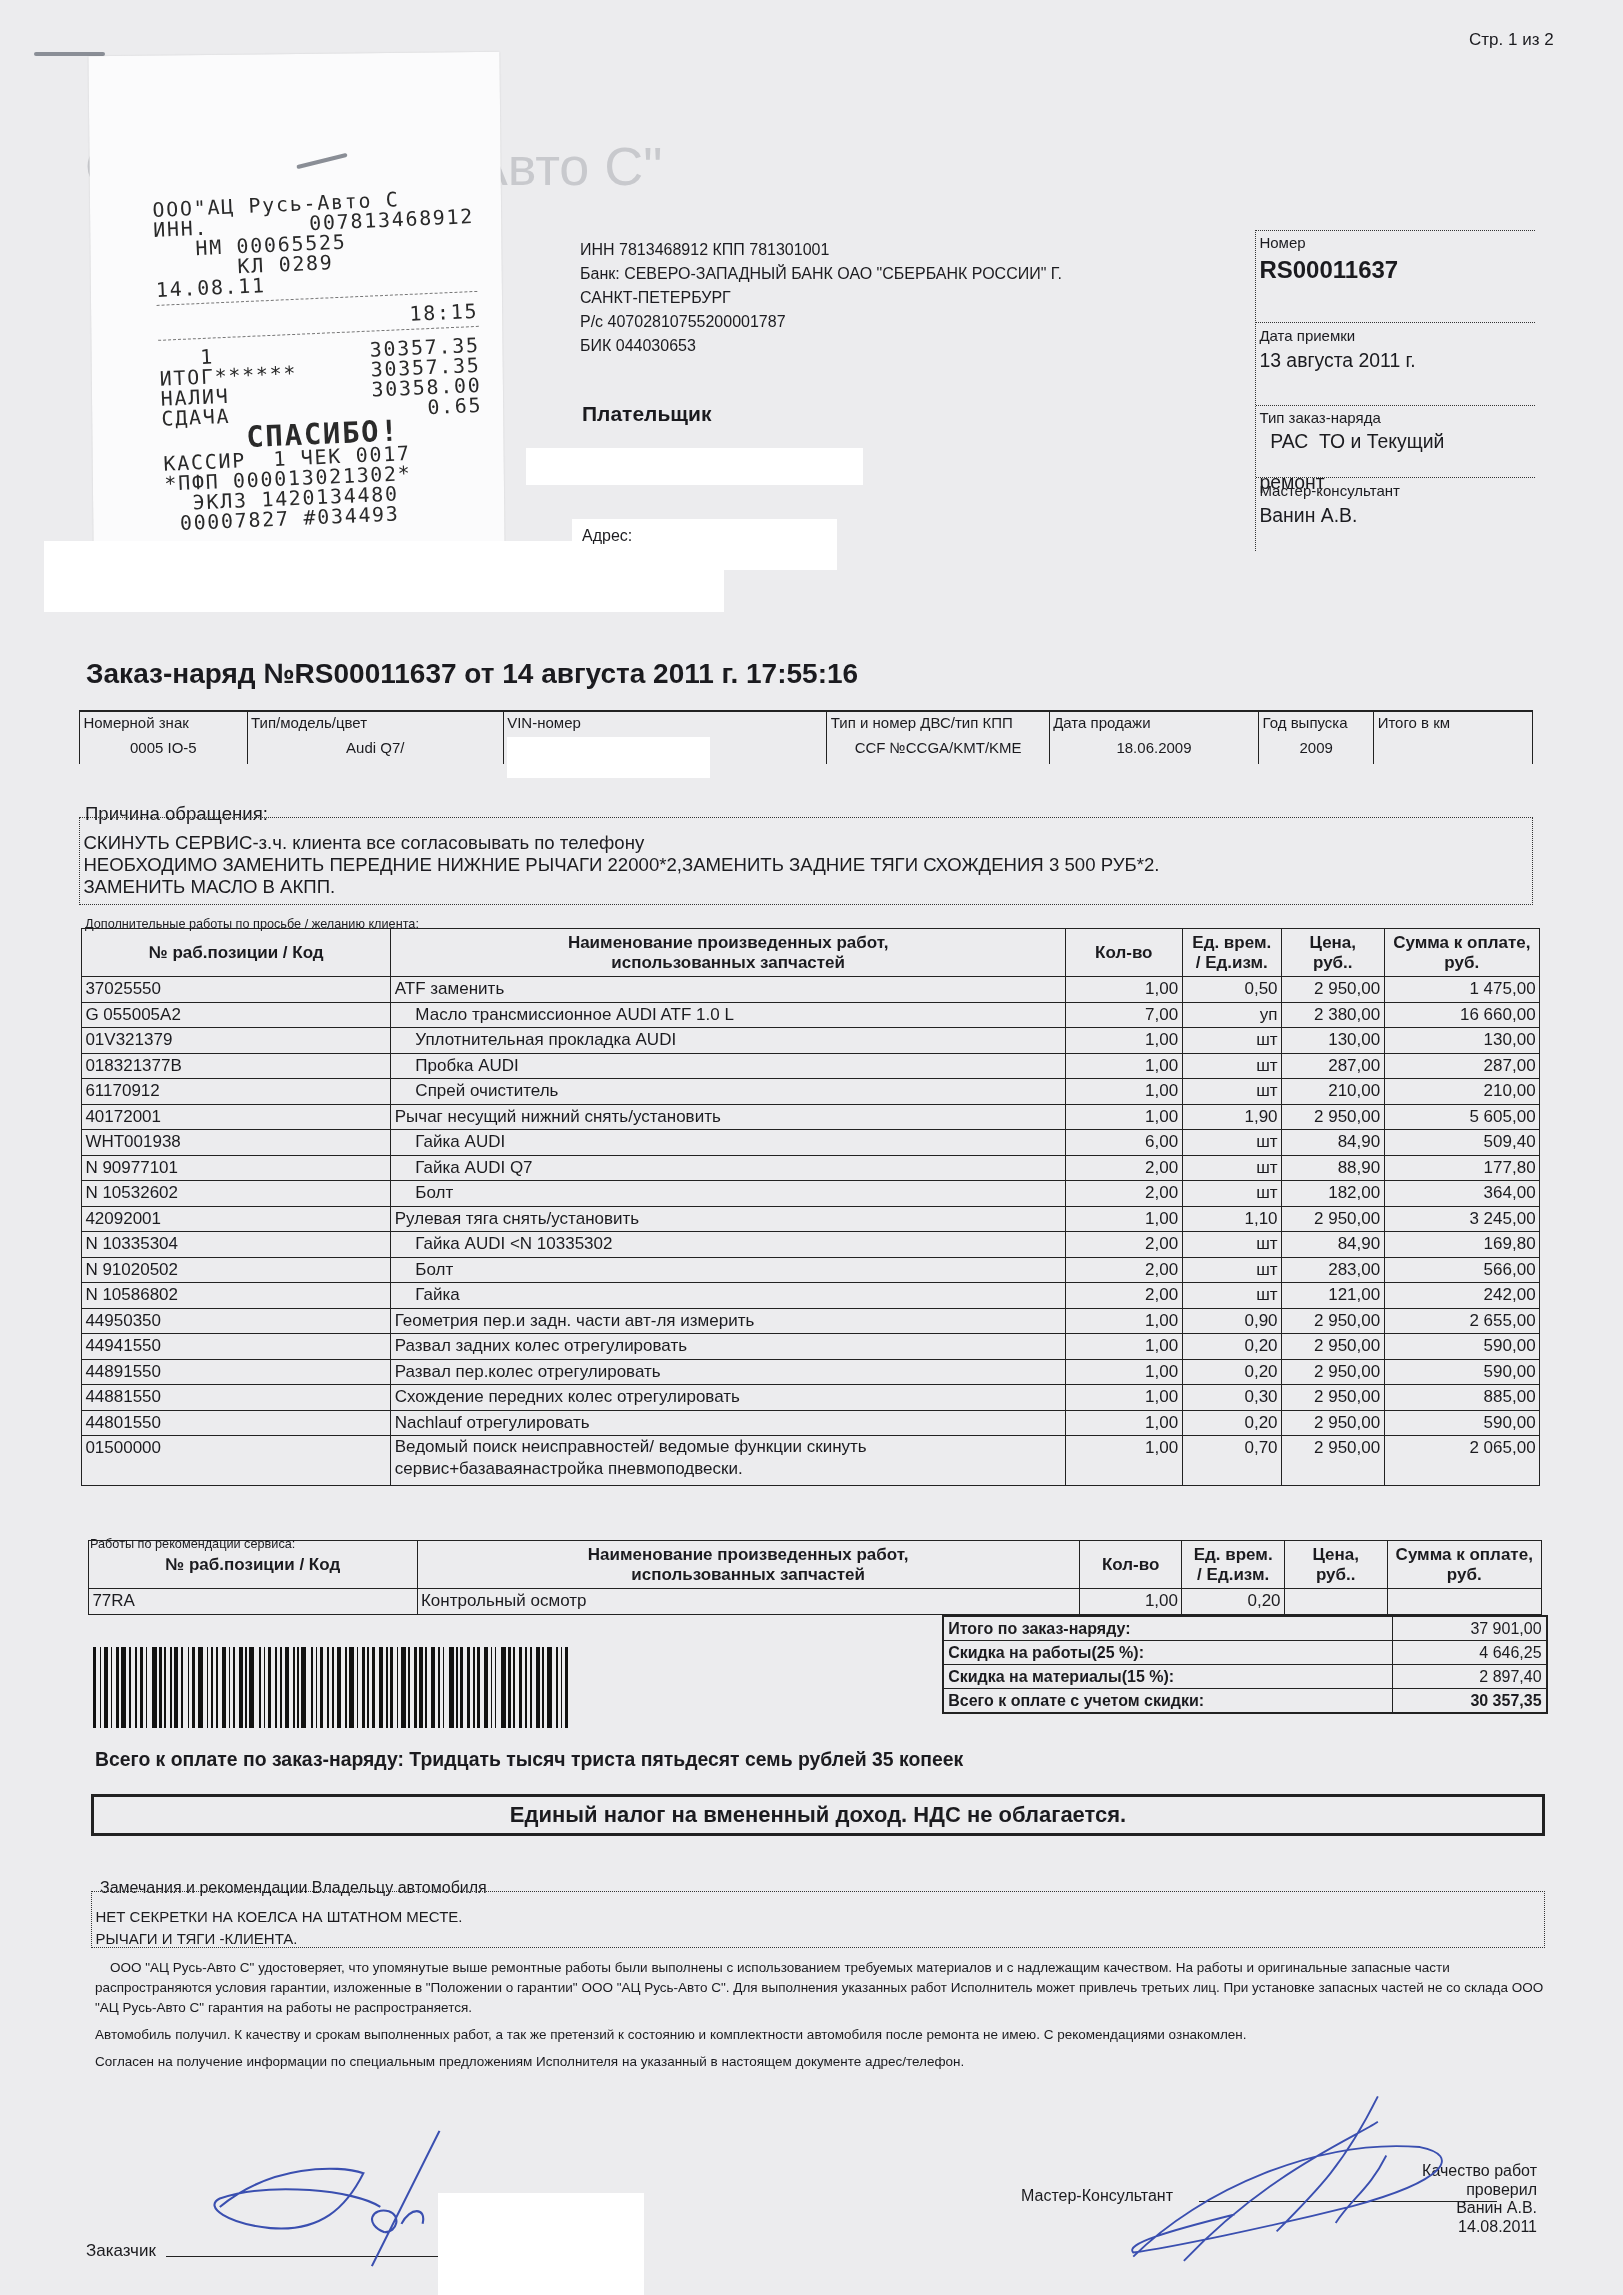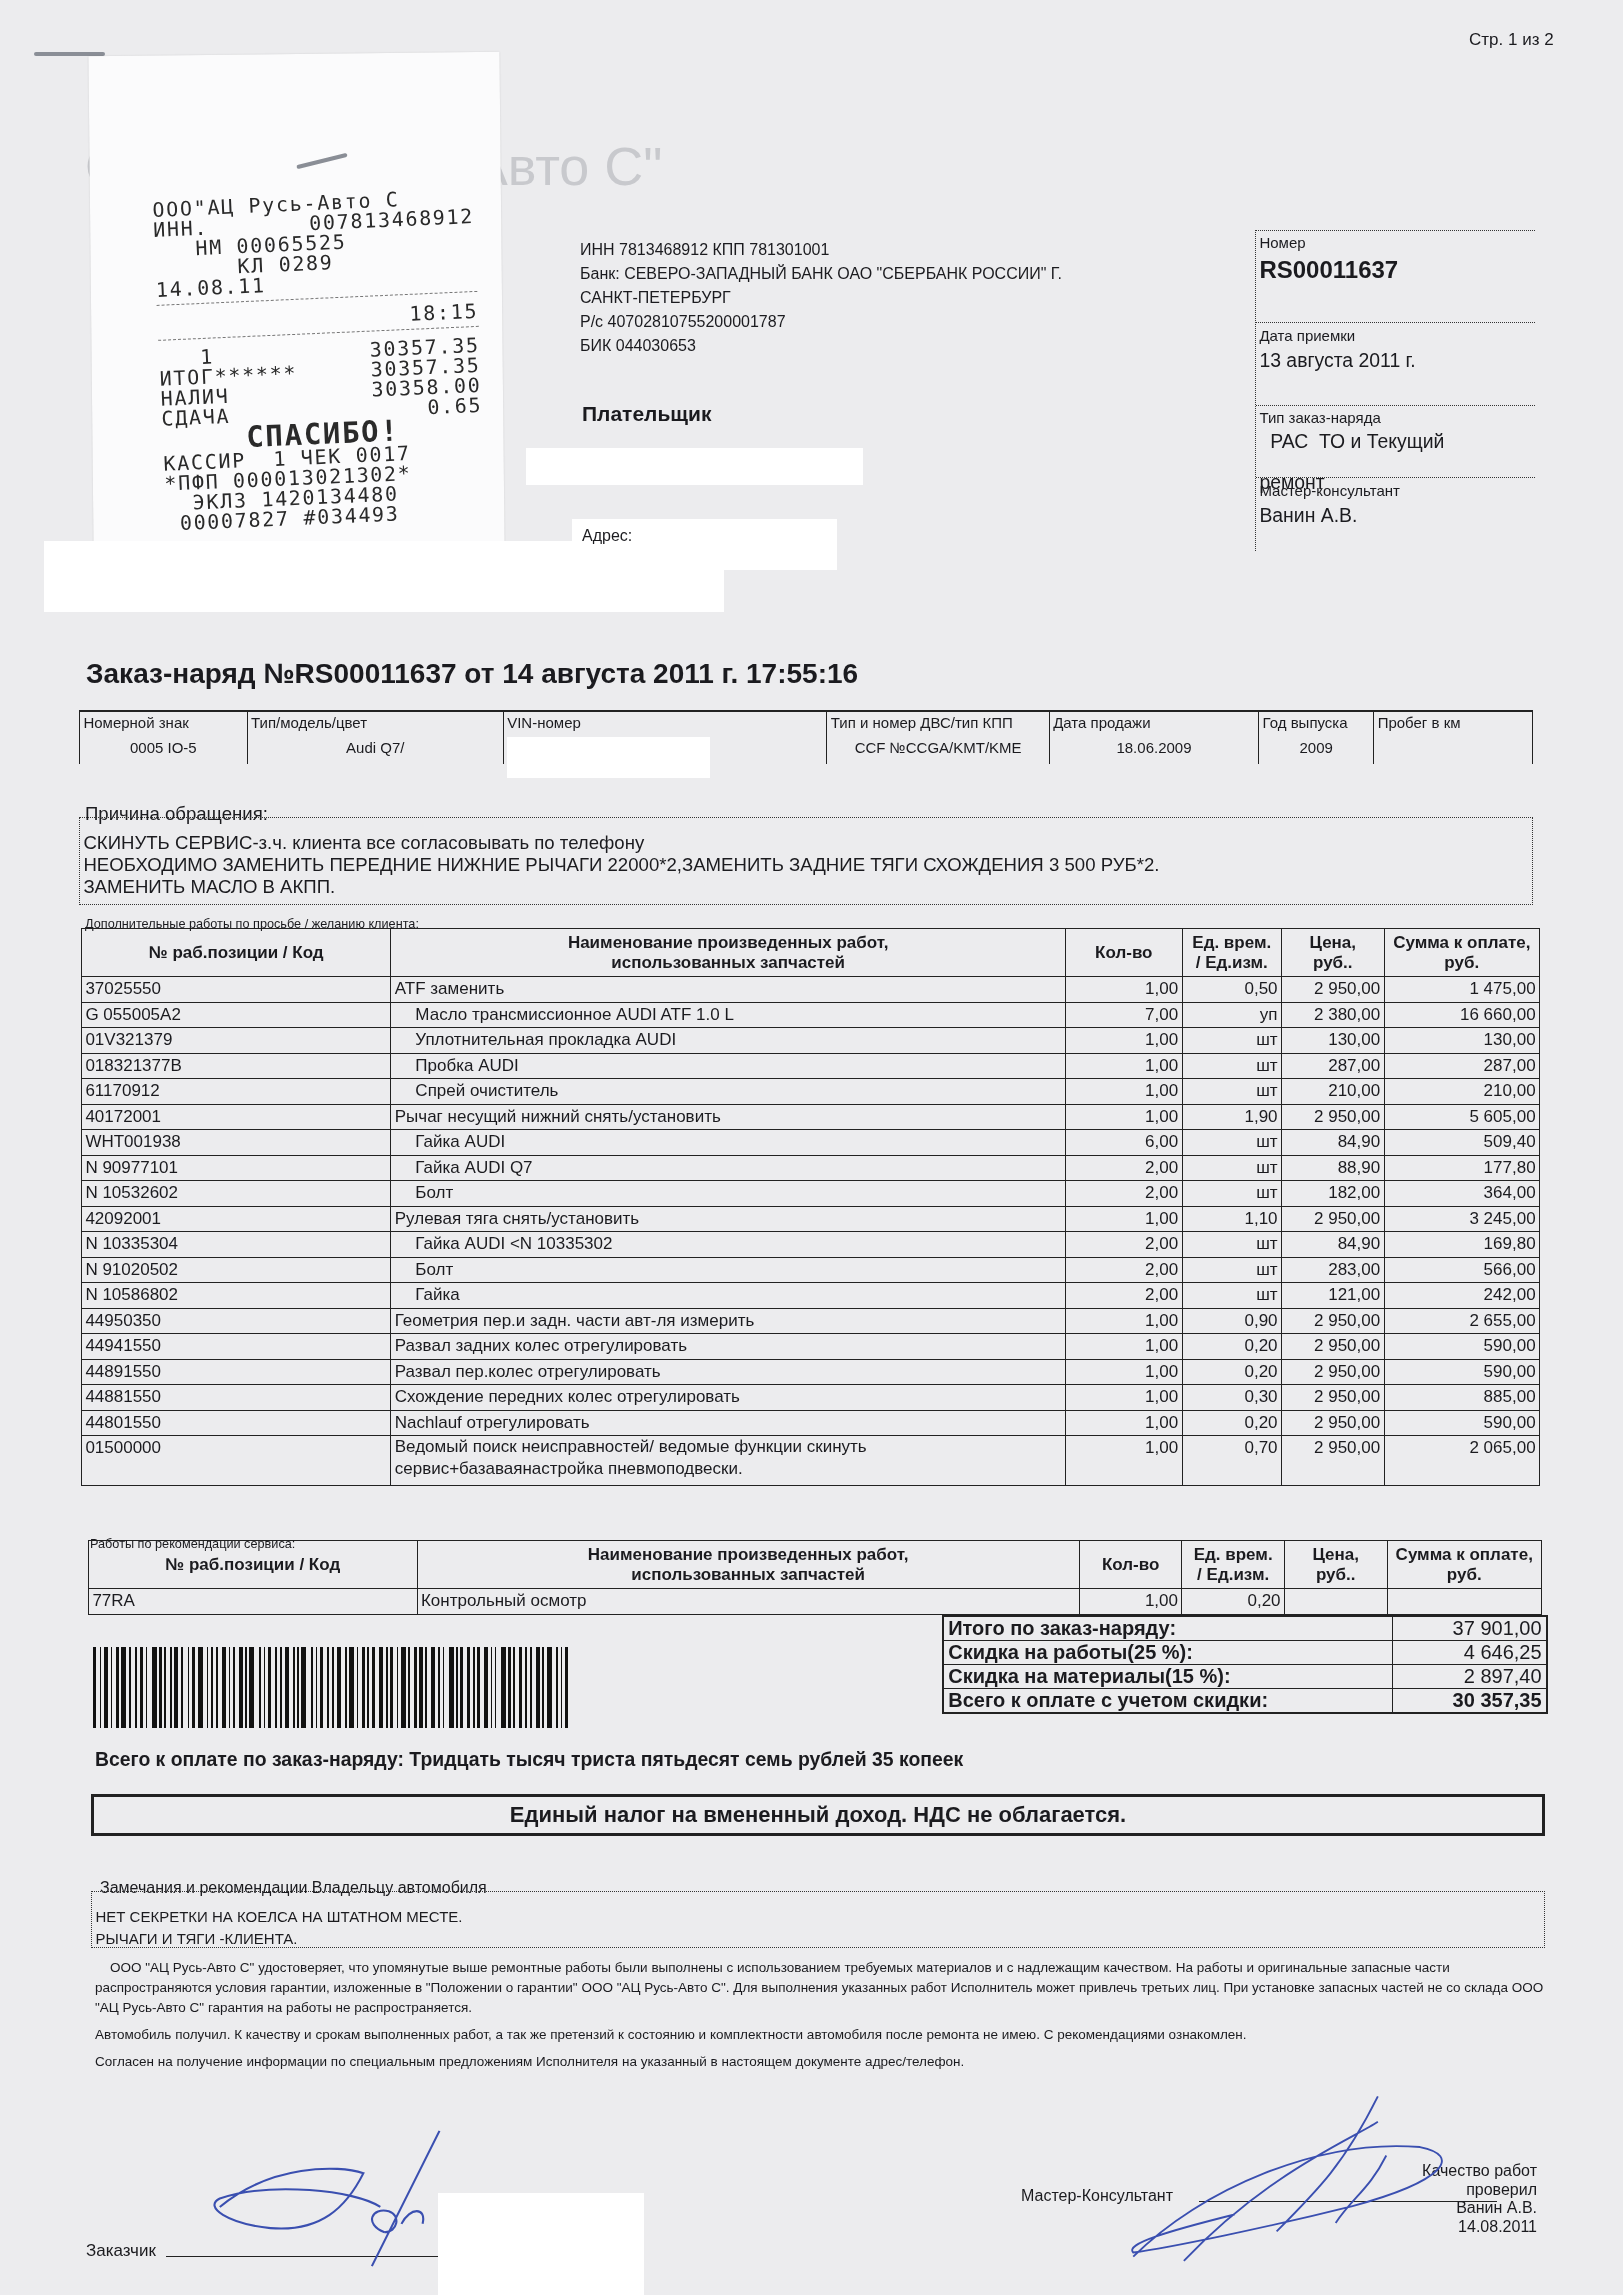--- a/index.html
+++ b/index.html
@@ -42,21 +42,21 @@
   .reason div{white-space:nowrap;}
   .sublabel{font-size:12.7px;white-space:nowrap;}
   
   table.work{position:absolute;border-collapse:collapse;font-size:17px;}
   table.work th,table.work td{border:1.7px solid #222;padding:0 3.4px;height:24.5px;line-height:24.5px;white-space:nowrap;}
   table.work th{font-weight:bold;font-size:17px;line-height:20px;text-align:center;height:47px;}
   table.work td.num{text-align:right;}
   table.work td.ind{padding-left:24px;}
   table.work td.wrap{white-space:normal;line-height:22px;vertical-align:top;}
   
-  table.totals{position:absolute;border-collapse:collapse;font-size:20px;}
+  table.totals{position:absolute;border-collapse:collapse;font-size:16px;}
   table.totals td{border:1.7px solid #222;height:23px;padding:0 4.2px;}
   table.totals{border:2.5px solid #222;}
   table.totals td.tv{text-align:right;width:144px;}
   table.totals tr.last td{font-weight:bold;}
   table.totals td.tl{font-weight:bold;width:440px;}
   .barcode{left:93px;top:1647px;width:690px;height:81px;display:flex;align-items:stretch;}
   .barcode span{display:block;background:#111;margin-right:2.5px;}
   .words{left:95px;top:1748px;font-size:19.4px;font-weight:bold;white-space:nowrap;}
   .tax{left:91px;top:1794px;width:1454px;height:42px;border:3.4px solid #222;box-sizing:border-box;
        display:flex;align-items:center;justify-content:center;font-size:22px;font-weight:bold;}
@@ -155,21 +155,21 @@
     </div>
   <div class="vc" style="width:203px;">
       <div class="vl">Дата продажи</div>
       <div class="vv">18.06.2009</div>
     </div>
   <div class="vc" style="width:108px;">
       <div class="vl">Год выпуска</div>
       <div class="vv">2009</div>
     </div>
   <div class="vc" style="width:152px;border-right:1.7px solid #222;">
-      <div class="vl">Пробег в км</div>
+      <div class="vl">Итого в км</div>
     </div>
 </div>
 
 <div class="abs reason-label">Причина обращения:</div>
 <div class="abs reason">
   <div>СКИНУТЬ СЕРВИС-з.ч. клиента все согласовывать по телефону</div>
   <div>НЕОБХОДИМО ЗАМЕНИТЬ ПЕРЕДНИЕ НИЖНИЕ РЫЧАГИ 22000*2,ЗАМЕНИТЬ ЗАДНИЕ ТЯГИ СХОЖДЕНИЯ 3 500 РУБ*2.</div>
   <div>ЗАМЕНИТЬ МАСЛО В АКПП.</div>
 </div>
 

